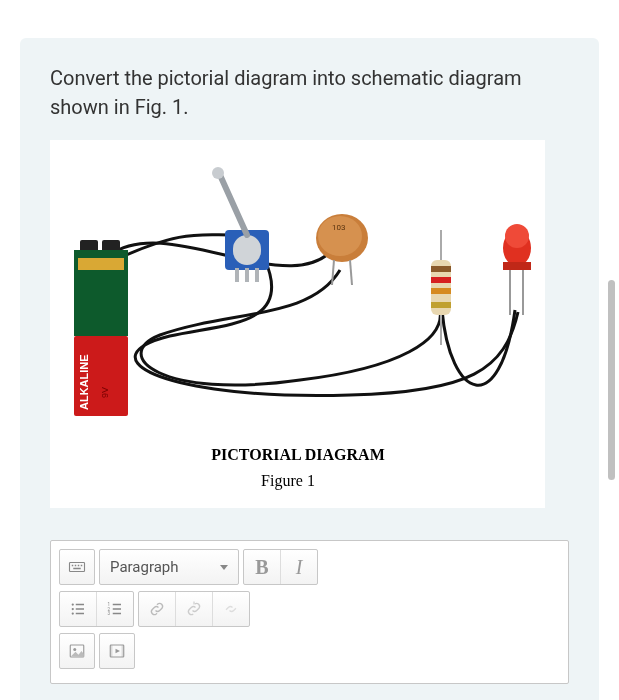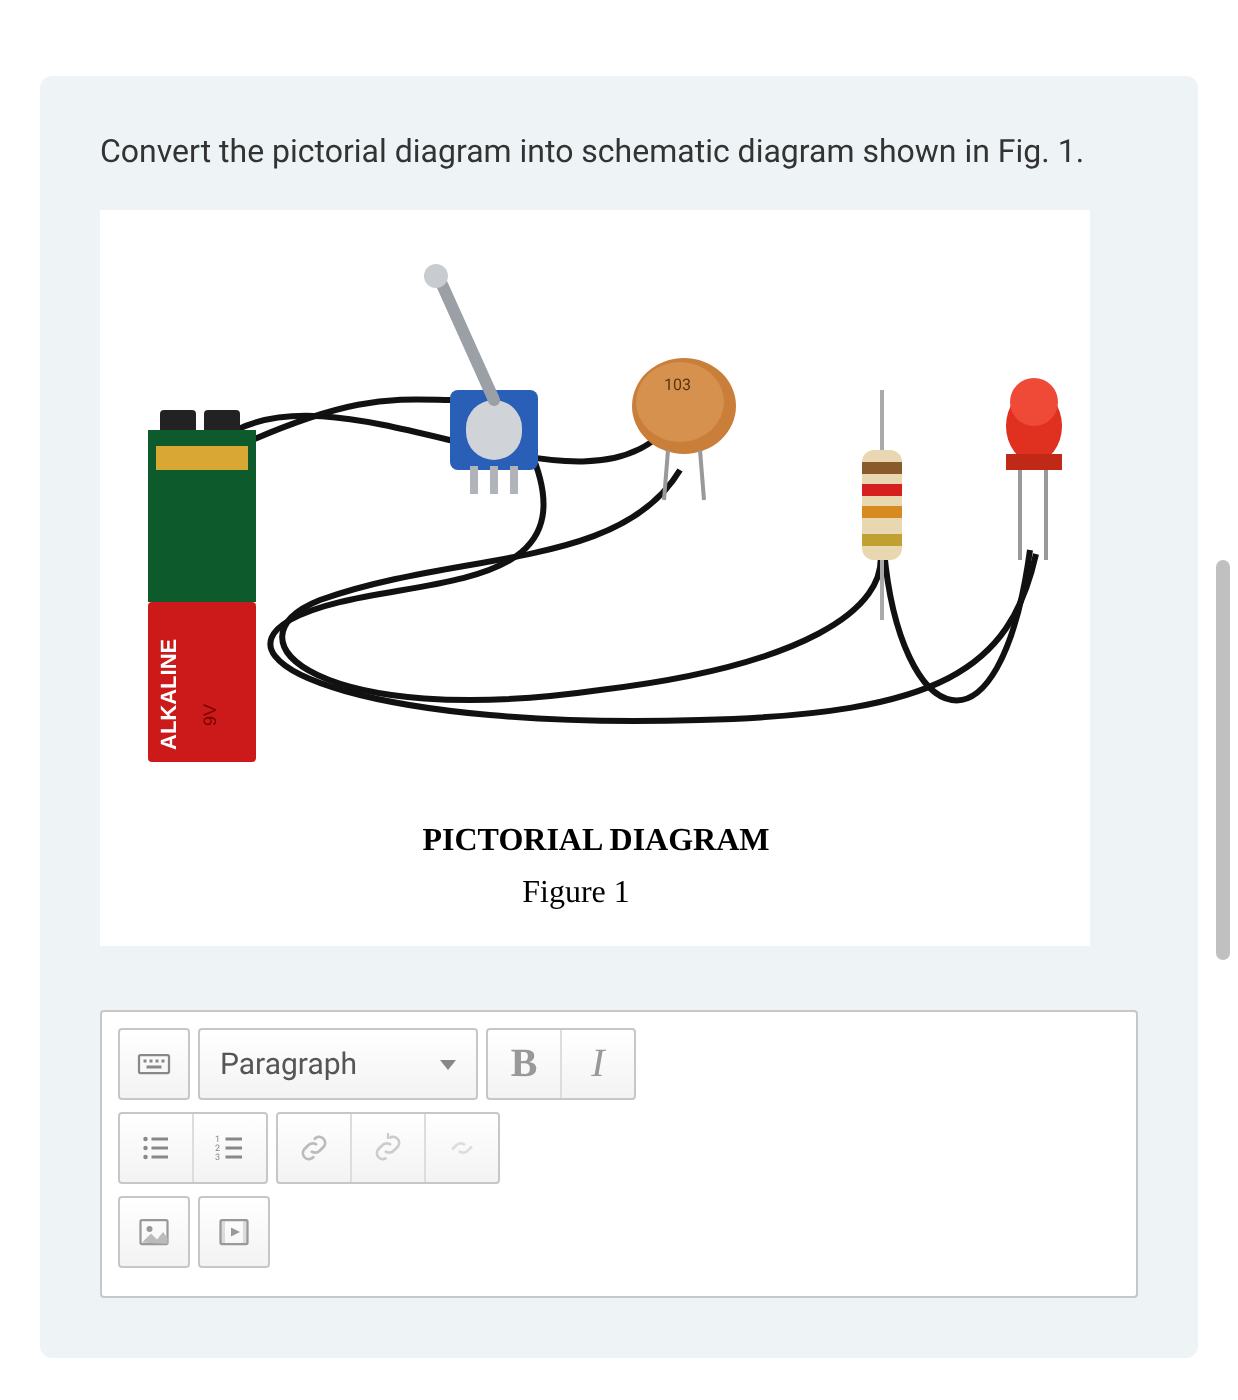--- a/index.html
+++ b/index.html
@@ -11,21 +11,21 @@
       position: relative;
     }
     .card {
       margin: 38px 20px 20px 20px;
       background: #eef4f6;
       border-radius: 6px;
       padding: 26px 30px 30px 30px;
       min-height: 640px;
     }
     .question-text {
-      font-size: 16px;
+      font-size: 20px;
       color: #333;
       line-height: 1.45;
       margin-bottom: 18px;
     }
     .figure {
       background: #fff;
       width: 495px;
       height: 368px;
       position: relative;
       overflow: hidden;

